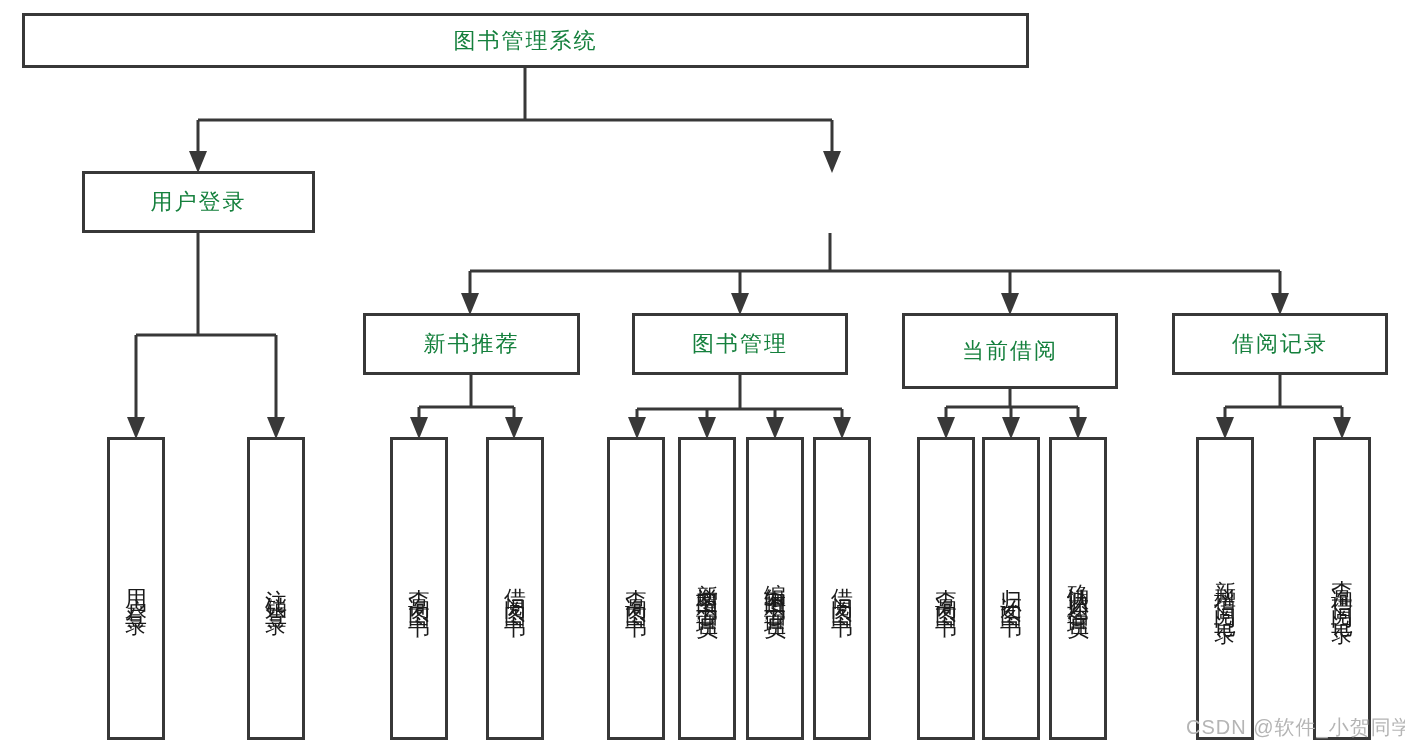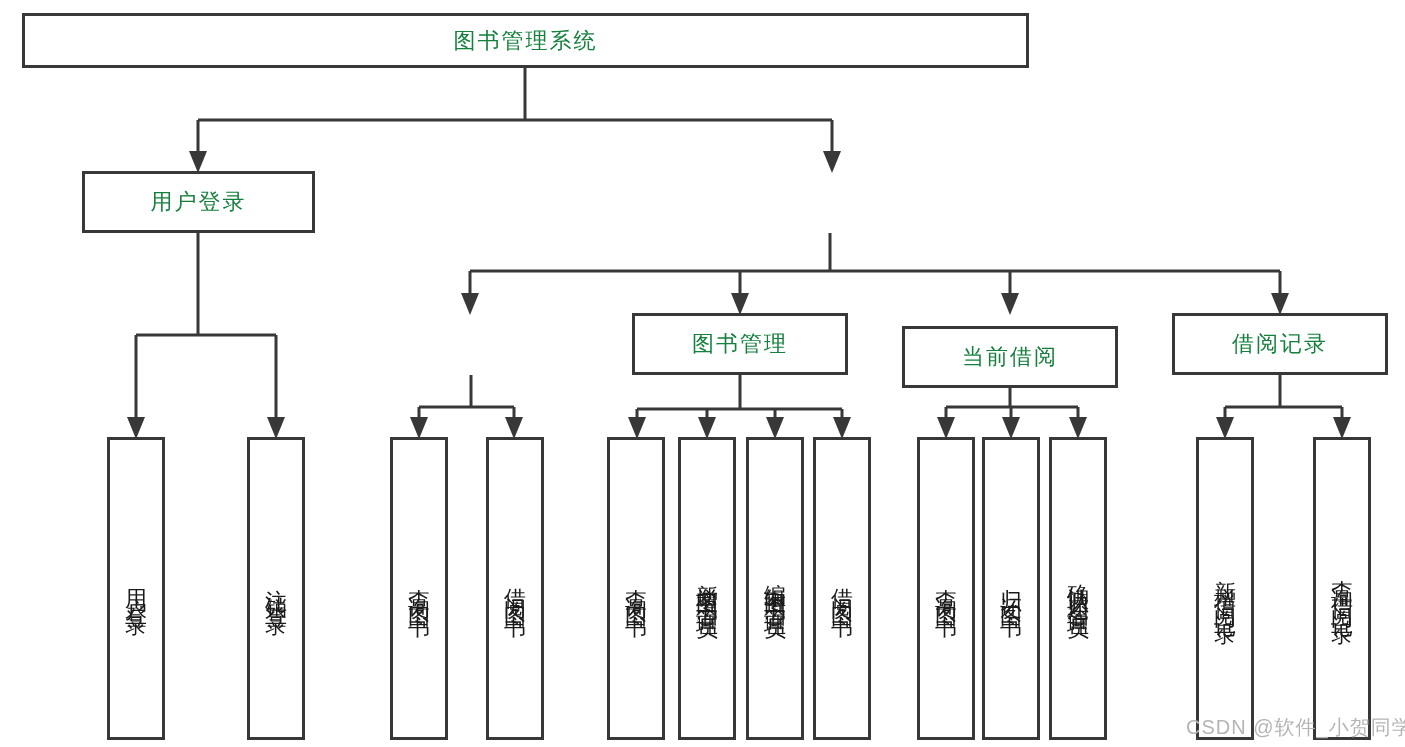--- a/index.html
+++ b/index.html
@@ -79,24 +79,27 @@
   </svg>
 
   <div class="box" style="left:22px;top:13px;width:1007px;height:55px">
     <span class="hlbl">图书管理系统</span>
   </div>
 
   <div class="box" style="left:82px;top:171px;width:233px;height:62px">
     <span class="hlbl">用户登录</span>
   </div>
 
+  <div class="box" style="left:363px;top:313px;width:217px;height:62px">
+    <span class="hlbl">新书推荐</span>
+  </div>
   <div class="box" style="left:632px;top:313px;width:216px;height:62px">
     <span class="hlbl">图书管理</span>
   </div>
-  <div class="box" style="left:902px;top:326px;width:216px;height:62px">
+  <div class="box" style="left:902px;top:313px;width:216px;height:76px">
     <span class="hlbl">当前借阅</span>
   </div>
   <div class="box" style="left:1172px;top:313px;width:216px;height:62px">
     <span class="hlbl">借阅记录</span>
   </div>
 
   <div class="box vbox" style="left:107px">
     <span class="vlbl gap-wide">用户登录</span>
   </div>
   <div class="box vbox" style="left:247px">

